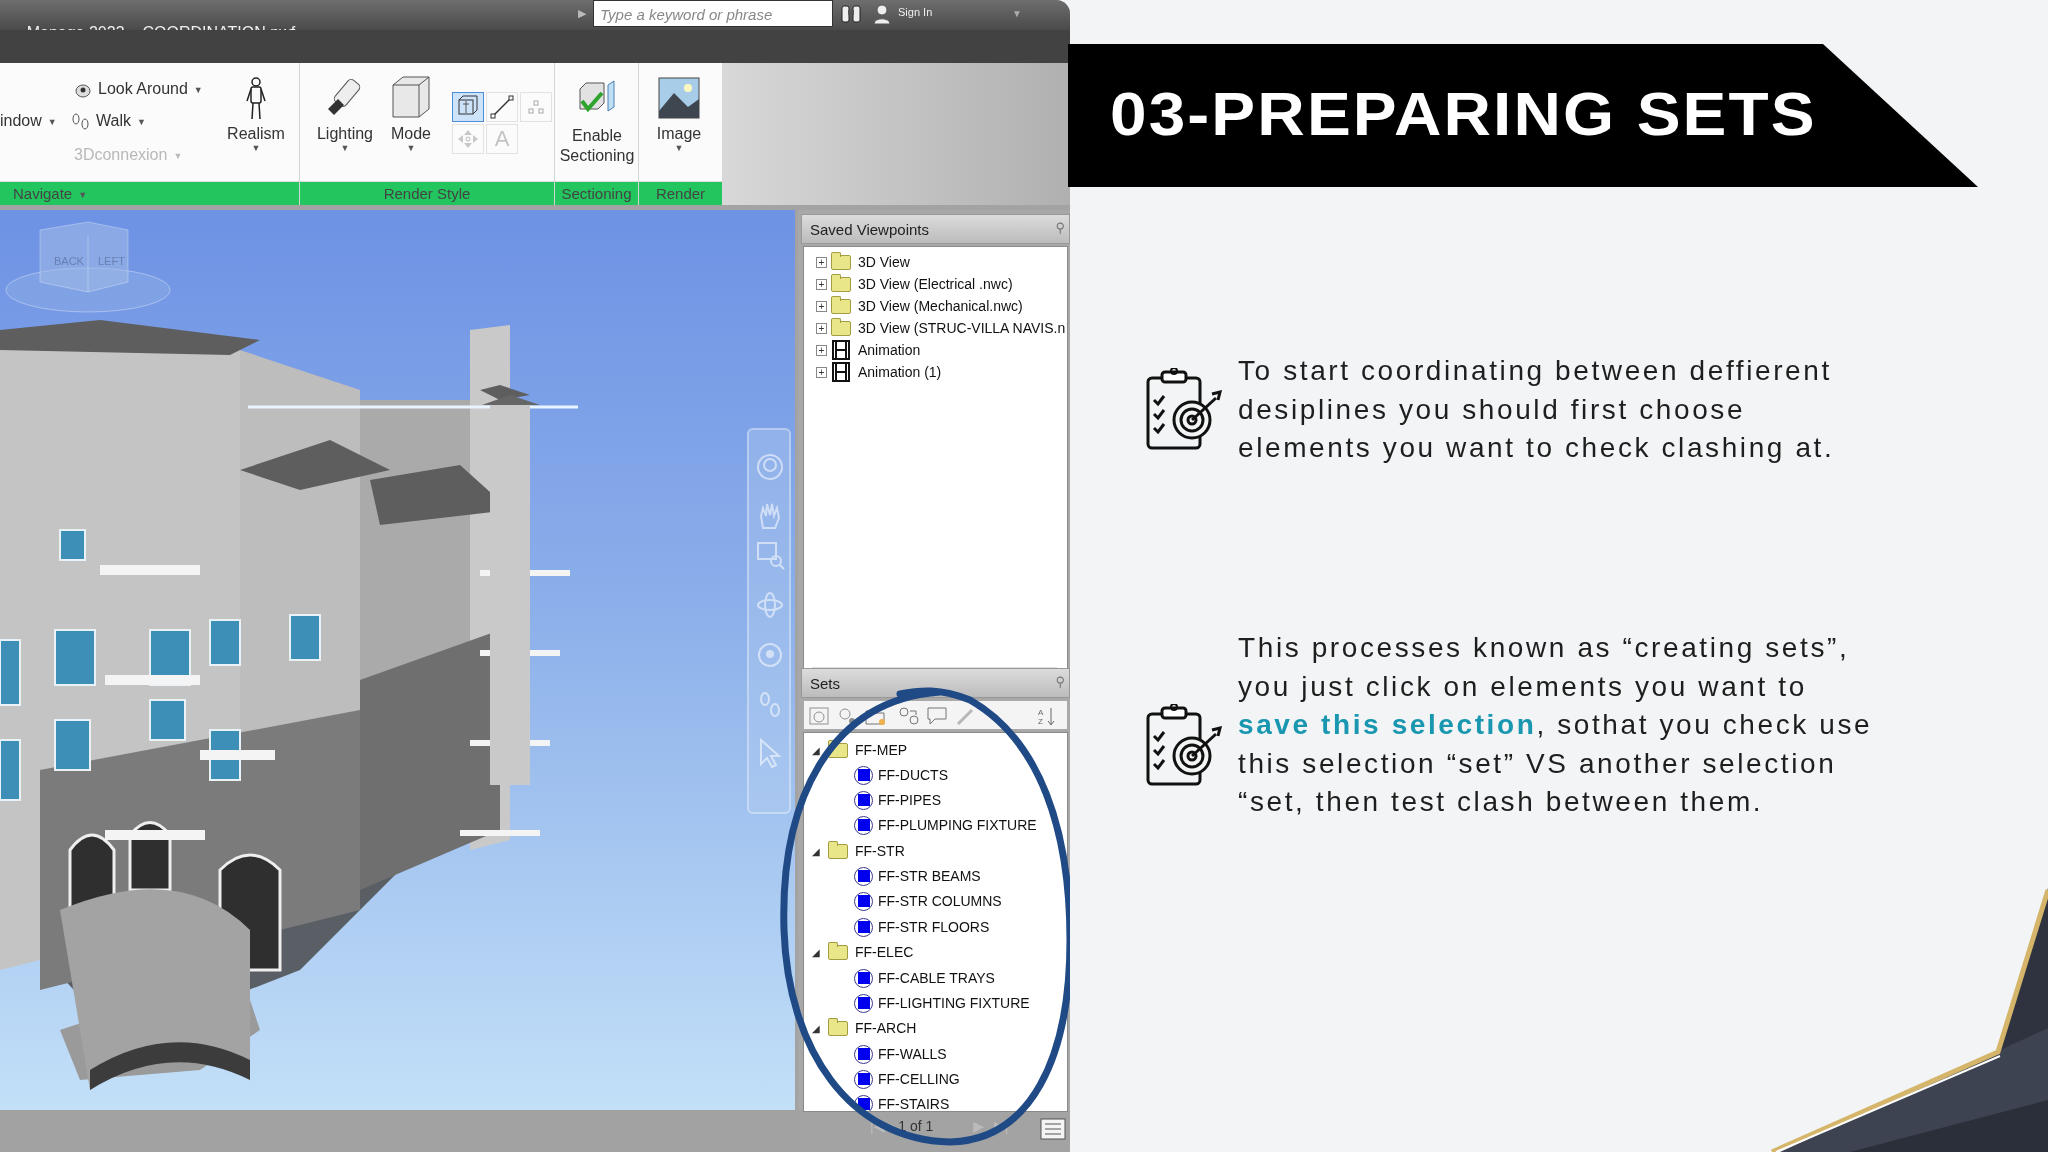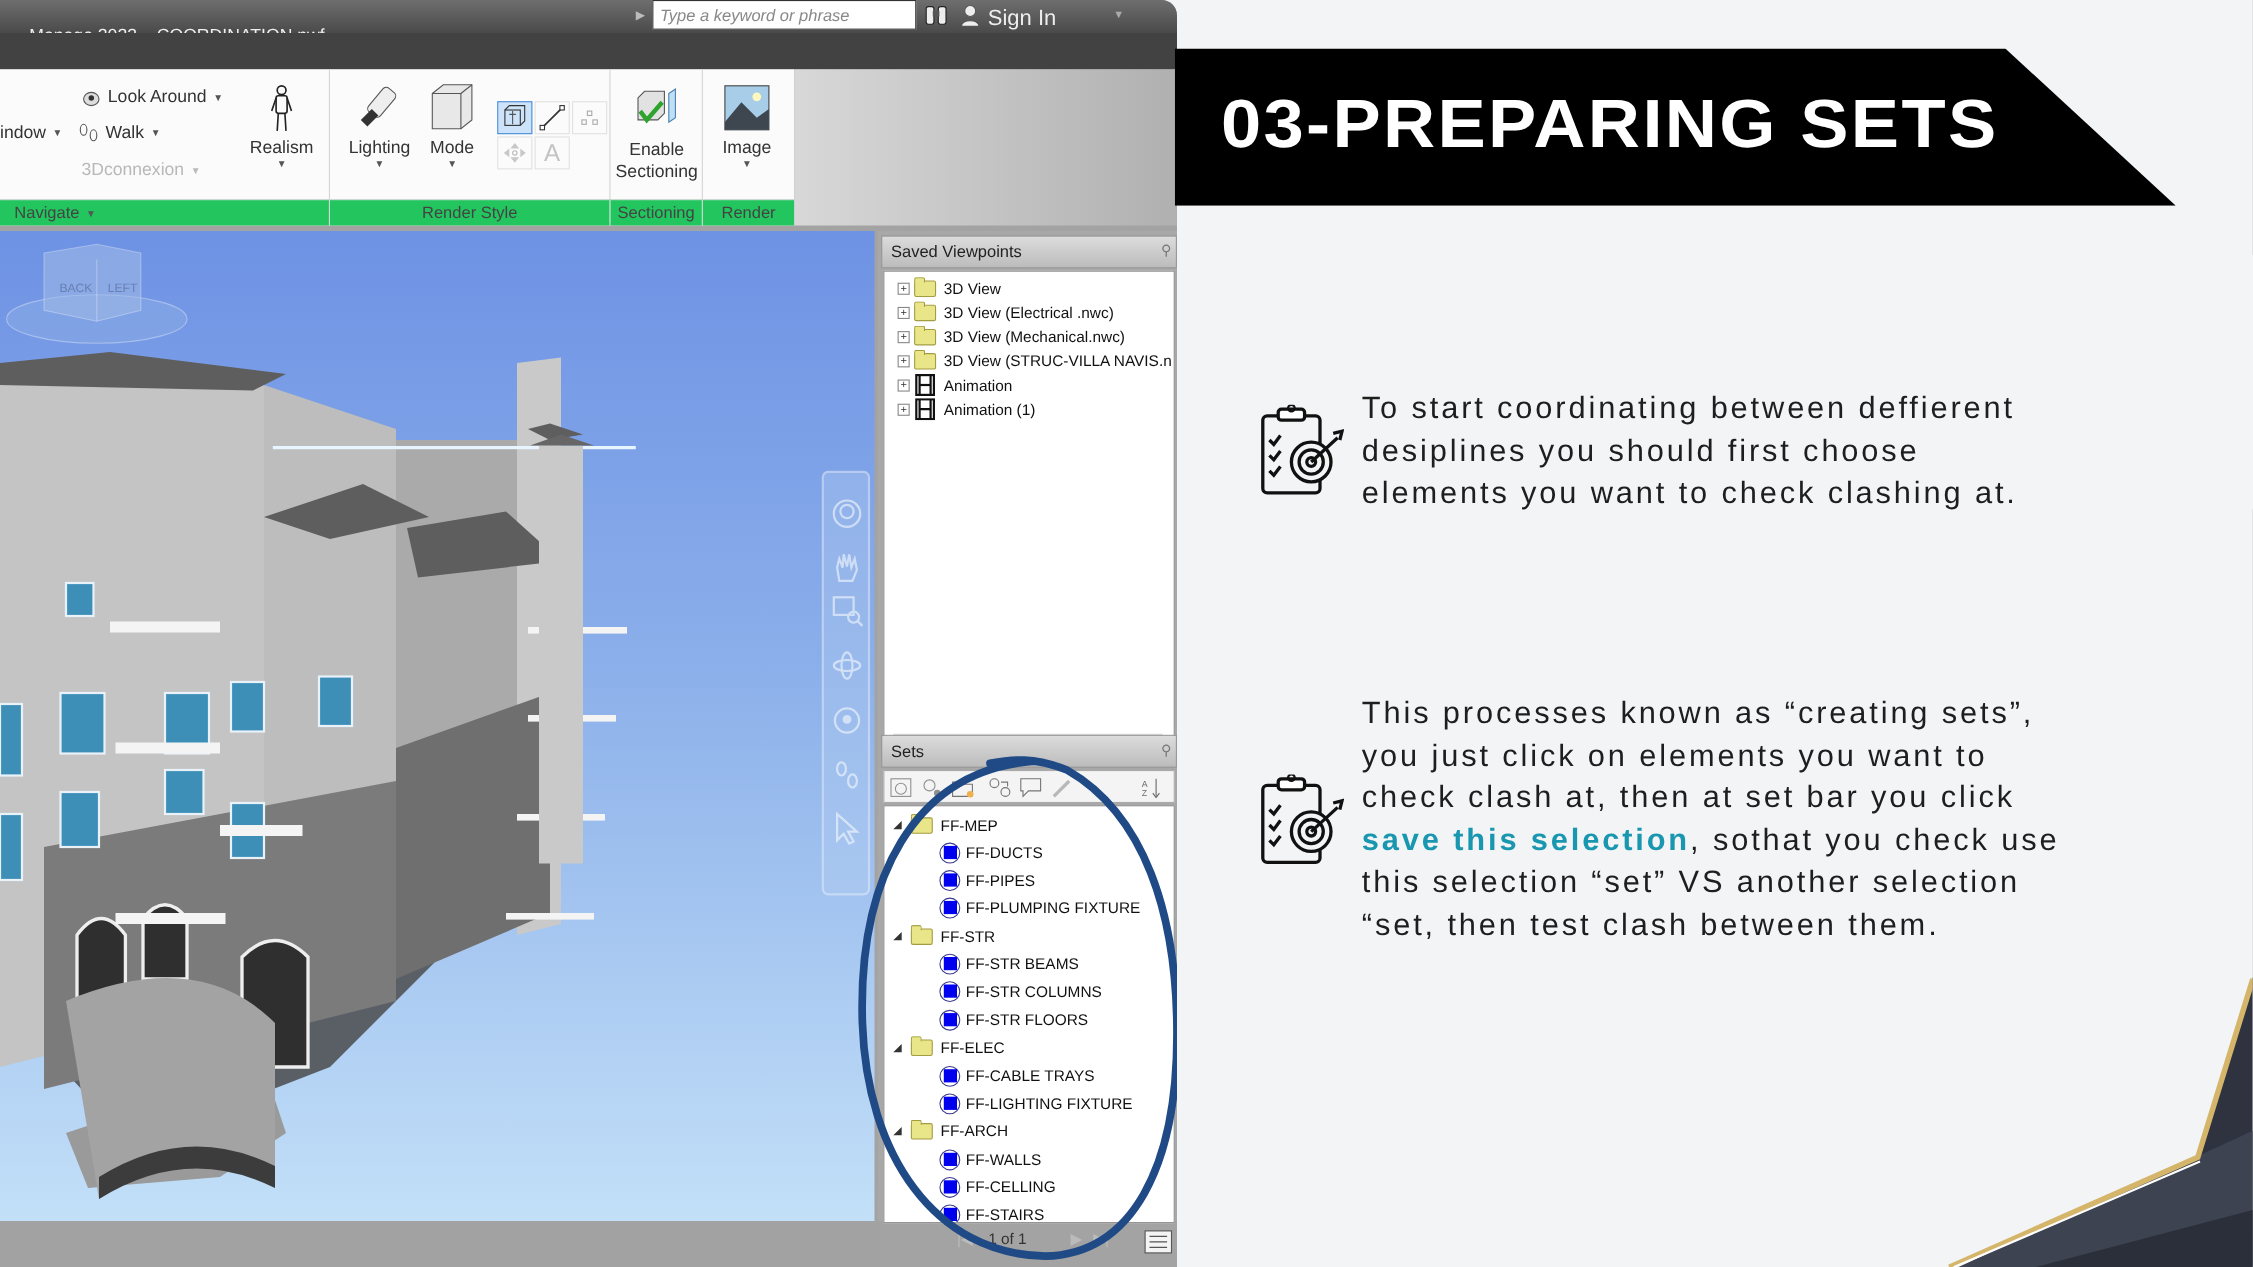--- a/index.html
+++ b/index.html
@@ -8,21 +8,21 @@
 
   
   .app { position: absolute; left: 0; top: 0; width: 1070px; height: 1152px; background: #a3a3a3; overflow: hidden; border-top-right-radius: 14px; }
   .titlebar { position: absolute; left: 0; top: 0; width: 100%; height: 30px; background: linear-gradient(#6e6e6e, #4a4a4a); color: #f0f0f0; font-size: 16px; }
   .titlebar .title { position: absolute; left: 0; top: 6px; white-space: pre; }
   .titlebar .title span { margin-right: 18px; }
   .search-arrow { position: absolute; left: 578px; top: 7px; color: #bbb; font-size: 11px; }
   .search-box { position: absolute; left: 593px; top: 0; width: 240px; height: 27px; background: #fff; border: 1px solid #333; font-style: italic; color: #888; font-size: 15px; padding: 5px 6px; }
   .binoc { position: absolute; left: 840px; top: 4px; width: 22px; height: 20px; }
   .user-icon { position: absolute; left: 872px; top: 3px; width: 20px; height: 22px; }
-  .signin { position: absolute; left: 898px; top: 6px; font-size: 20px; color: #eee; }
+  .signin { position: absolute; left: 898px; top: 6px; font-size: 11px; color: #eee; }
   .signin-caret { position: absolute; left: 1012px; top: 8px; font-size: 10px; color: #aaa; }
   .darkband { position: absolute; left: 0; top: 30px; width: 100%; height: 33px; background: #424242; }
 
   .ribbon { position: absolute; left: 0; top: 63px; width: 722px; height: 142px; background: #fbfbfb; border-bottom: 2px solid #cfcfcf; }
   .ribbon-rest { position: absolute; left: 722px; top: 63px; width: 348px; height: 142px; background: linear-gradient(90deg, #d8d8d8, #b0b0b0); }
   .rgroup { position: absolute; top: 0; height: 142px; border-right: 1px solid #d5d5d5; }
   .rgroup .glabel { position: absolute; left: 0; bottom: 0; width: 100%; height: 24px; background: #22c55e; border-top: 1px solid #dcdcdc; font-size: 15px; color: #444; text-align: center; line-height: 24px; }
   .rbtn { position: absolute; font-size: 16px; color: #333; text-align: center; }
   .small-item { position: absolute; font-size: 16px; color: #333; white-space: nowrap; }
   .small-item.disabled { color: #b8b8b8; }
@@ -511,21 +511,20 @@
   <path d="M8 32 L12 36 L18 28 M8 46 L12 50 L18 42 M8 60 L12 64 L18 56" fill="none" stroke="#111" stroke-width="3"></path>
   <circle cx="46" cy="52" r="18" fill="#f3f4f5" stroke="#111" stroke-width="3"></circle>
   <circle cx="46" cy="52" r="11" fill="none" stroke="#111" stroke-width="3"></circle>
   <circle cx="46" cy="52" r="4" fill="none" stroke="#111" stroke-width="3"></circle>
   <line x1="46" y1="52" x2="70" y2="30" stroke="#111" stroke-width="3"></line>
   <path d="M66 26 L74 24 L72 32" fill="none" stroke="#111" stroke-width="3"></path>
 </svg>
 <div class="body-text" style="top:629px;">
   <div>This processes known as “creating sets”,</div>
   <div>you just click on elements you want to</div>
-  <div>check clash at, then at set bar you click</div>
   <div><span class="hl">save this selection</span><span>, sothat you check use</span></div>
   <div>this selection “set” VS another selection</div>
   <div>“set, then test clash between them.</div>
 </div>
 
 <svg class="corner" viewBox="0 0 348 292">
   <path d="M300 190 L348 28 L348 292 Z" fill="#2e333f"></path>
   <path d="M80 292 L300 190 L348 168 L348 292 Z" fill="#3d4350"></path>
   <path d="M150 292 L348 240 L348 292 Z" fill="#2a2f3a"></path>
   <path d="M72 292 L298 192 L348 30" fill="none" stroke="#d4b56a" stroke-width="5"></path>

